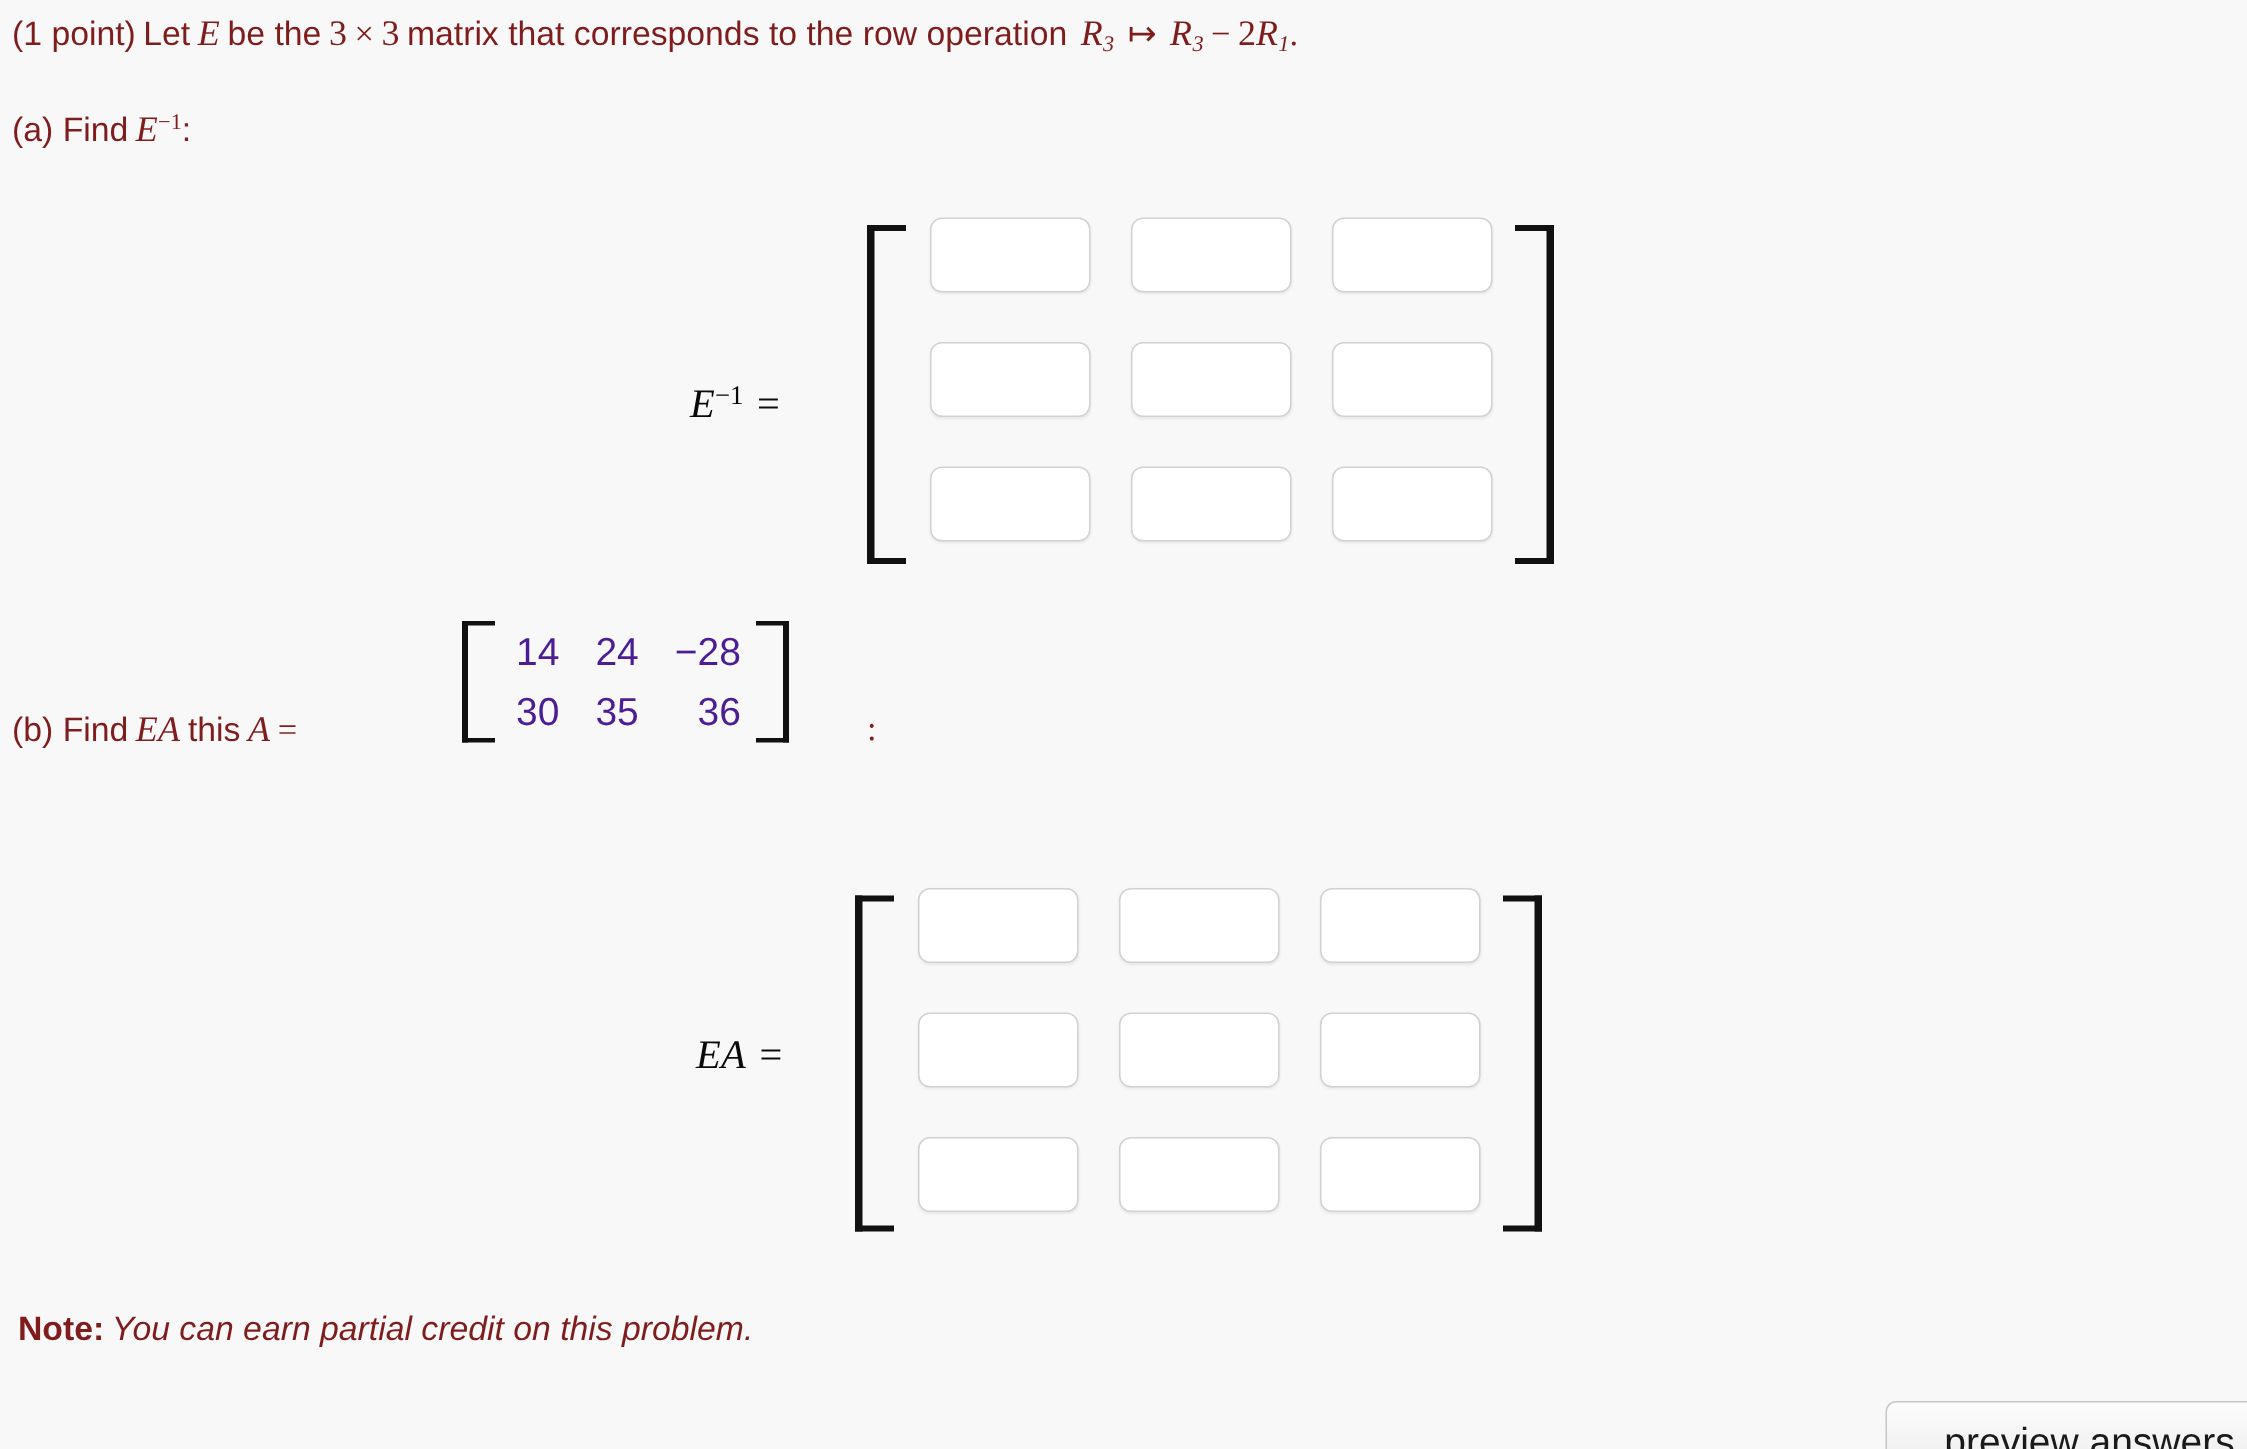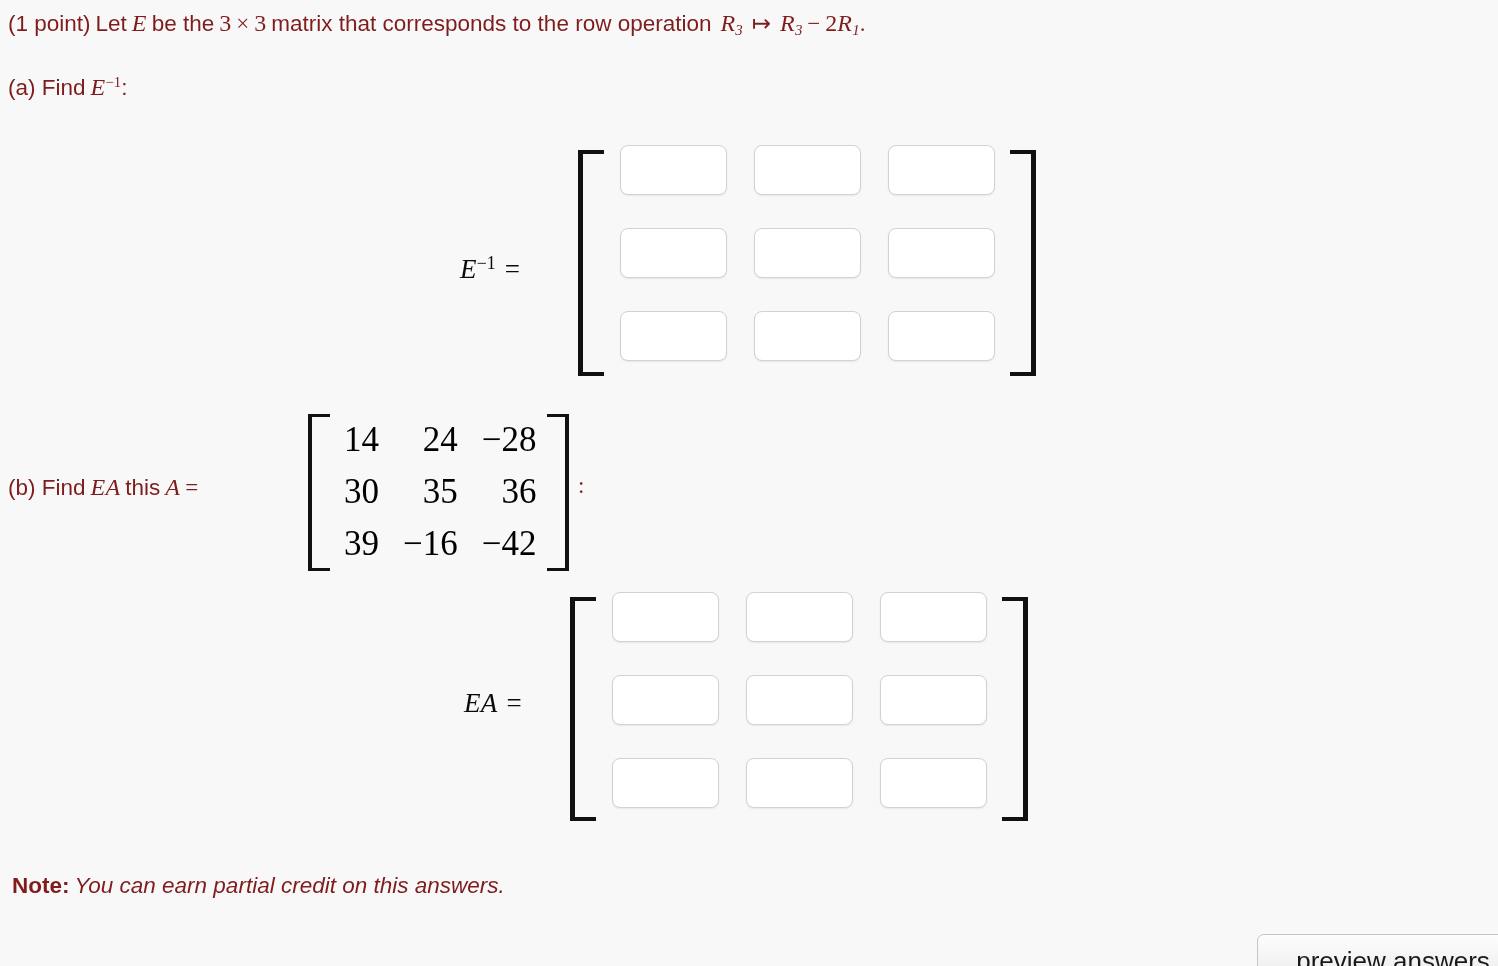--- a/index.html
+++ b/index.html
@@ -124,23 +124,23 @@
   }
   #matrixA .abrk {
     width: 18px;
     border-top: 3px solid #111;
     border-bottom: 3px solid #111;
   }
   #matrixA .abrk.l { border-left: 4px solid #111; }
   #matrixA .abrk.r { border-right: 4px solid #111; }
   #matrixA table {
     border-collapse: collapse;
-    font-family: Liberation Serif, serif;
-    font-size: 35px;
-    color: #000000;
+    font-family: Liberation Sans, sans-serif;
+    font-size: 26px;
+    color: #4c1d95;
   }
   #matrixA td {
     text-align: right;
     padding: 3px 10px 3px 14px;
     line-height: 1.32;
     white-space: nowrap;
   }
 
   
   #preview-answers-button {
@@ -204,25 +204,20 @@
         <tr>
       <td>14</td>
       <td>24</td>
       <td>−28</td>
     </tr>
     <tr>
       <td>30</td>
       <td>35</td>
       <td>36</td>
     </tr>
-    <tr>
-      <td>39</td>
-      <td>−16</td>
-      <td>−42</td>
-    </tr>
   </tbody>
     </table>
   <div class="abrk r"></div>
 </div>
 <div class="prose" style="left:578px; top:472px;">
   <span class="mathop">:</span>
 </div>
 
 <div class="eqn-label" id="label-ea">
   <span class="mathvar" style="font-size:27px">EA</span><span class="medsp"></span><span class="mathop" style="font-style:normal;font-size:27px">=</span>
@@ -237,16 +232,16 @@
   <input class="ansbox" type="text" value="" style="">
   <input class="ansbox" type="text" value="" style="">
   <input class="ansbox" type="text" value="" style="">
   <input class="ansbox" type="text" value="" style="">
   <input class="ansbox" type="text" value="" style="">
   <input class="ansbox" type="text" value="" style="">
   <input class="ansbox" type="text" value="" style="">
 </div>
 
 <div class="prose" id="line-note">
-  <span class="note-bold">Note</span><span class="note-bold">:</span><span class="thinsp"></span><span class="note-italic">You can earn partial credit on this answers.</span>
+  <span class="note-bold">Note</span><span class="note-bold">:</span><span class="thinsp"></span><span class="note-italic">You can earn partial credit on this problem.</span>
 </div>
 
 <button id="preview-answers-button">preview answers</button>
 
 </body></html>

